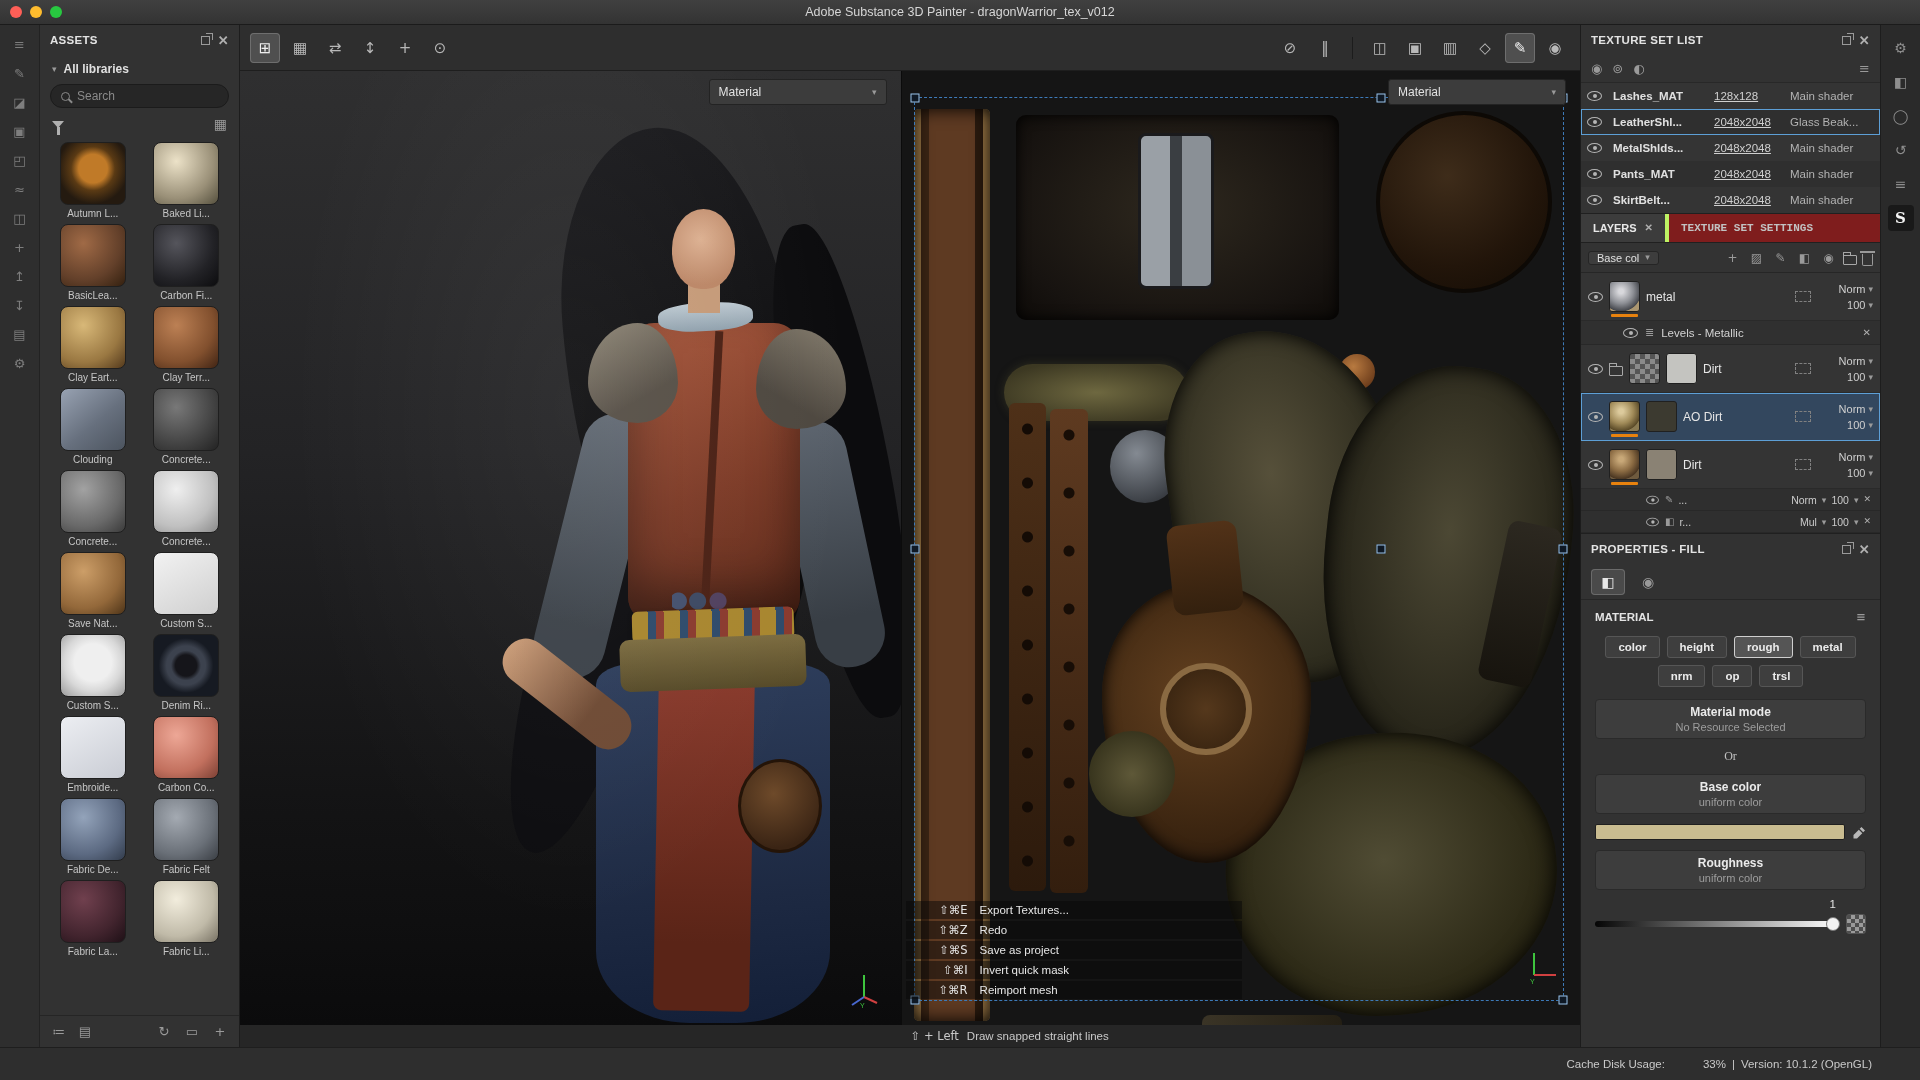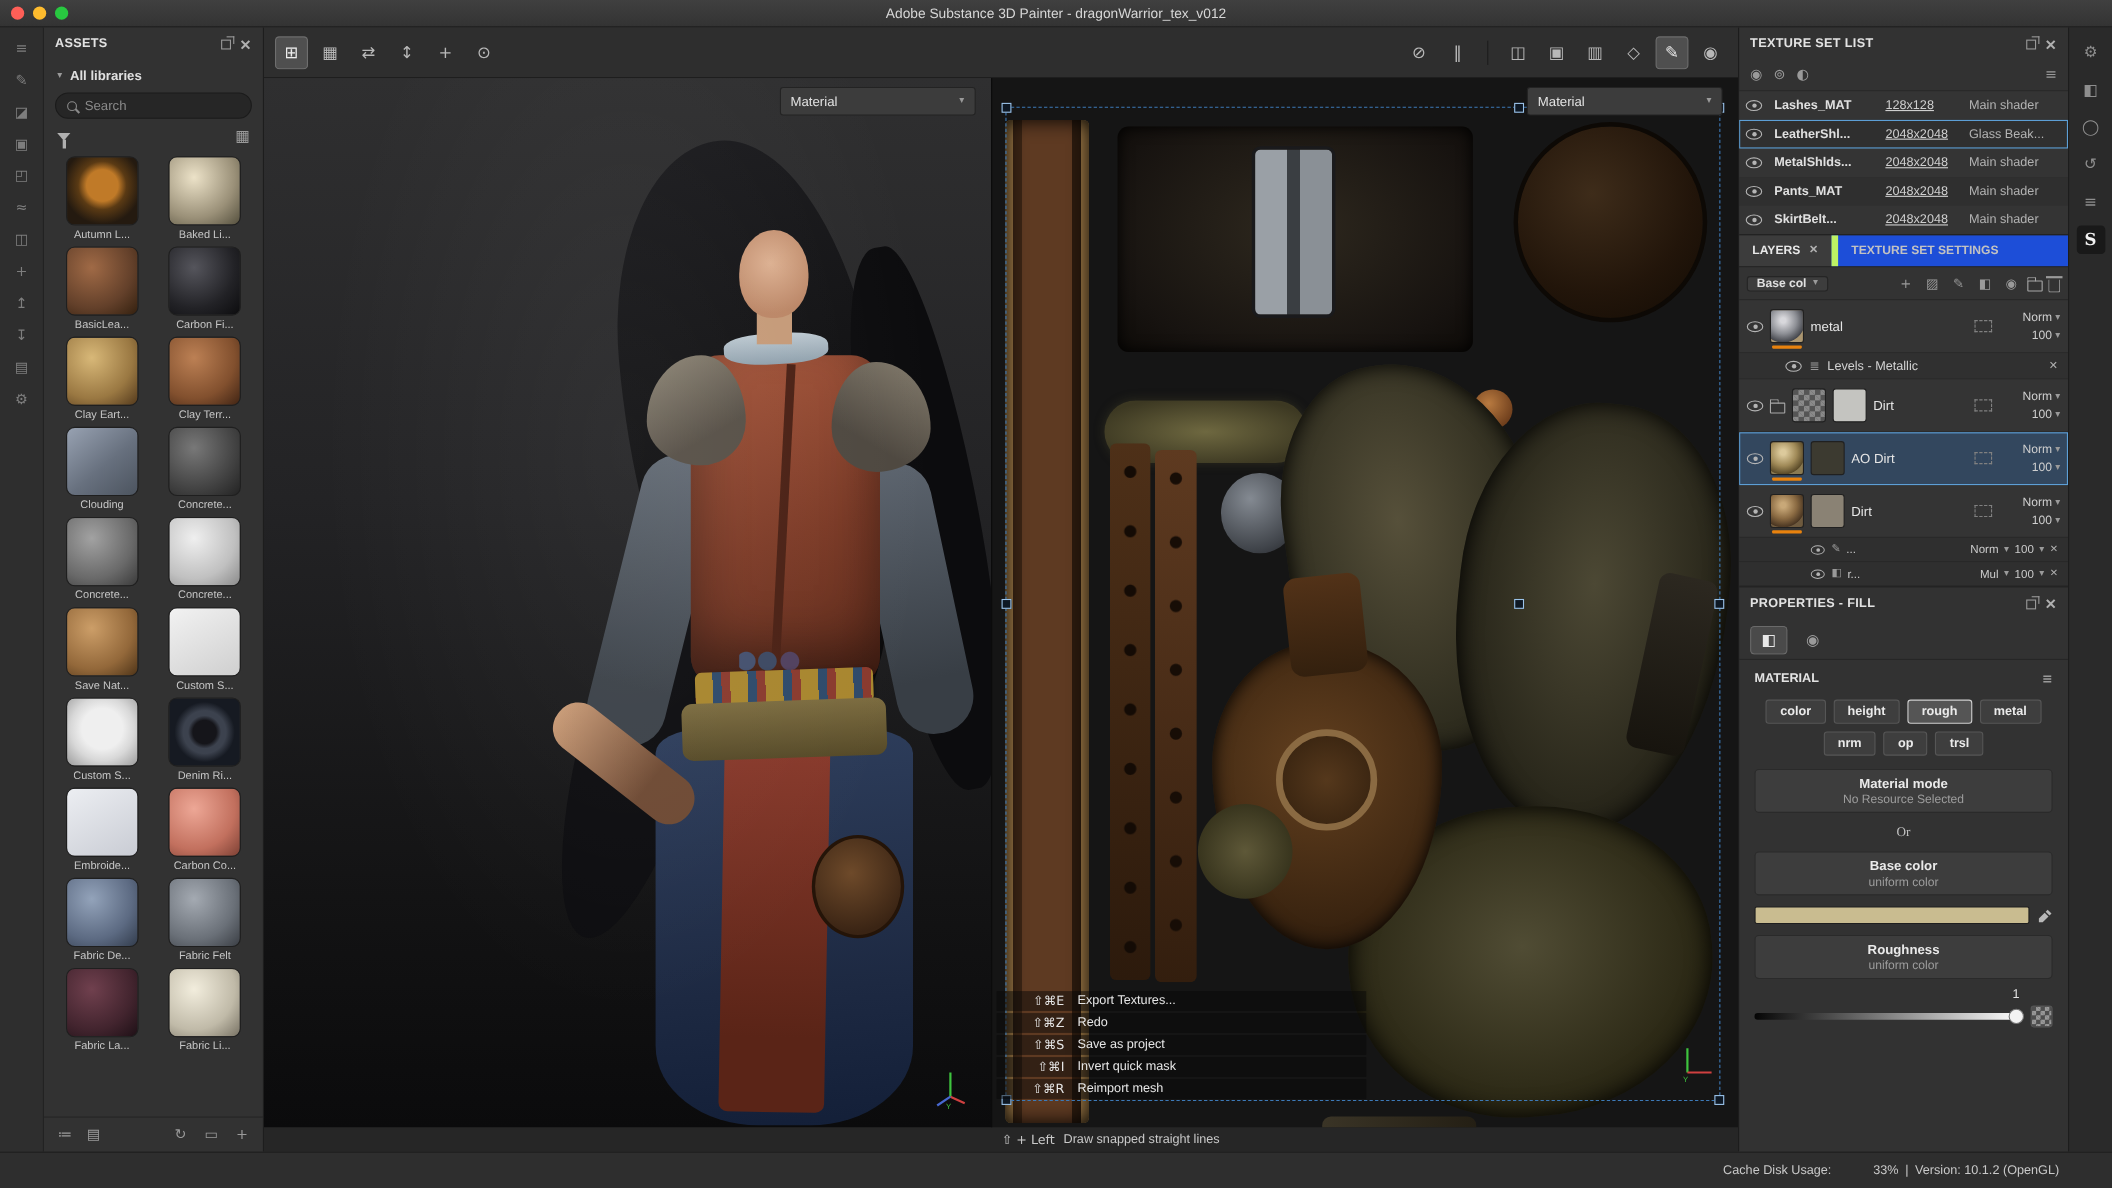--- a/index.html
+++ b/index.html
@@ -110,23 +110,23 @@
   div.ts-row:nth-of-type(even){background:#2f2f2f;}
   .ts-row.selected{background:#2c4257;outline:1px solid #5d9fd6;outline-offset:-1px;}
   .ts-name{font-weight:bold;overflow:hidden;white-space:nowrap;}
   .ts-res{color:#cfcfcf;text-decoration:underline;}
   .ts-shader{color:#b2b2b2;overflow:hidden;white-space:nowrap;}
   .eye{width:15px;height:10px;border:1px solid #b4b4b4;border-radius:50%;position:relative;display:inline-block;flex:0 0 auto;}
   .eye::after{content:"";position:absolute;width:4px;height:4px;border-radius:50%;background:#b4b4b4;top:2px;left:4.5px;}
   .tabsbar{height:30px;display:flex;background:#2a2a2a;border-top:1px solid #202020;border-bottom:1px solid #202020;flex:0 0 auto;}
   .tab{padding:0 12px;display:flex;align-items:center;gap:8px;font-size:11px;font-weight:bold;}
   .tab.active{background:#3c3c3c;color:#e8e8e8;}
-  .tab.inactive{background:#1d4ed8;color:#c2c2c2;border-left:6px solid #bef264;flex:1;}
+  .tab.inactive{background:#7f1d1d;color:#c2c2c2;border-left:4px solid #bef264;flex:1;font-family:Liberation Mono, monospace;}
   .ltb{height:30px;display:flex;align-items:center;gap:5px;padding:0 7px;background:#333;border-bottom:1px solid #262626;flex:0 0 auto;}
-  .basecol{height:14px;background:#3d3d3d;border:1px solid #252525;border-radius:3px;display:flex;align-items:flex-start;gap:6px;padding:0 8px;font-size:11px;color:#e0e0e0;font-weight:bold;}
+  .basecol{height:14px;background:#3d3d3d;border:1px solid #252525;border-radius:3px;display:flex;align-items:flex-start;gap:6px;padding:0 8px;font-size:11px;color:#e0e0e0;}
   .ltb .ic{width:19px;height:19px;font-size:12px;}
   .folder{width:14px;height:10px;border:1px solid #a8a8a8;border-radius:1px;position:relative;display:inline-block;margin-top:4px;}
   .folder::before{content:"";position:absolute;top:-4px;left:-1px;width:6px;height:3px;border:1px solid #a8a8a8;border-bottom:none;border-radius:1px 1px 0 0;}
   .trash{width:11px;height:12px;position:relative;border:1px solid #9a9a9a;border-top:none;border-radius:0 0 2px 2px;display:inline-block;margin-top:5px;}
   .trash::before{content:"";position:absolute;top:-3px;left:-3px;right:-3px;height:1.5px;background:#9a9a9a;}
   .lrows{flex:0 0 auto;}
   .lrow{display:flex;align-items:center;gap:6px;height:48px;padding:0 7px;background:#343434;border-bottom:1px solid #2a2a2a;}
   .lrow.selected{background:#33475e;outline:1px solid #5d9fd6;outline-offset:-1px;}
   .lth{width:31px;height:31px;border-radius:3px;border:1px solid #202020;position:relative;flex:0 0 auto;}
   .obar{position:absolute;left:1px;right:1px;bottom:-6px;height:3px;background:#e8820e;border-radius:1px;}

